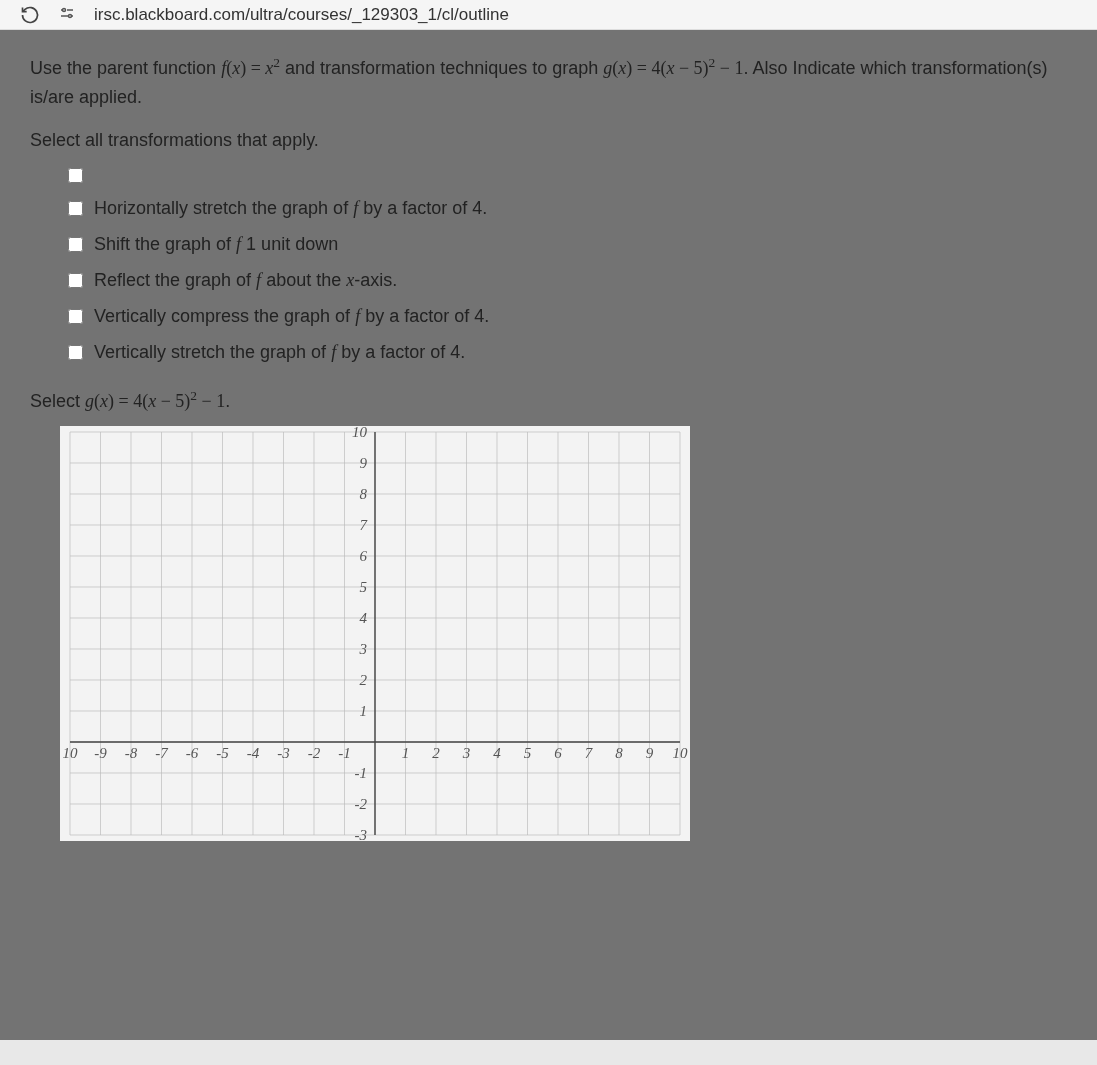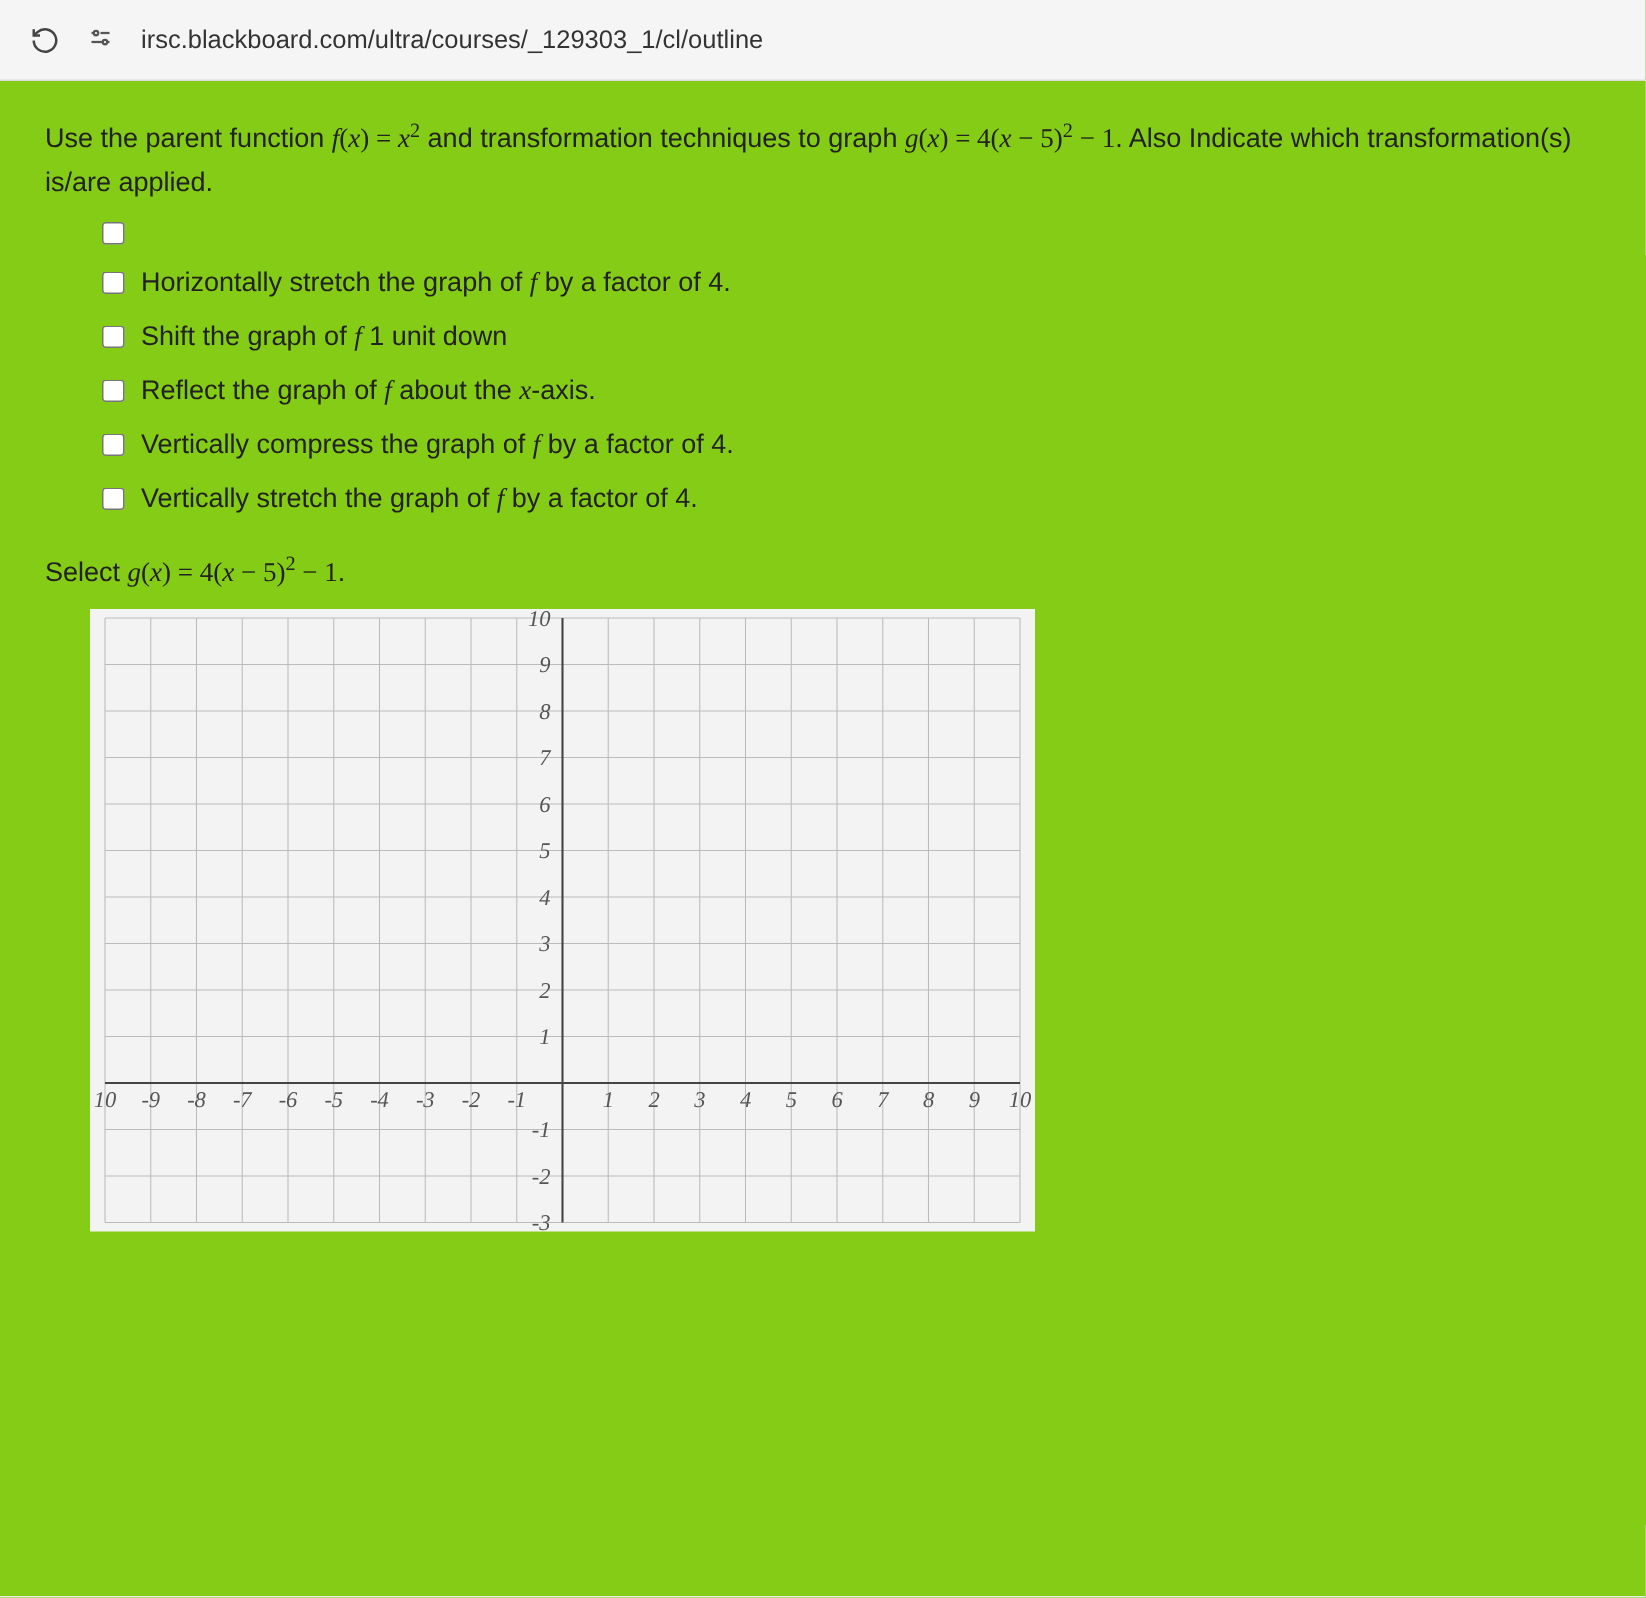--- a/index.html
+++ b/index.html
@@ -6,31 +6,31 @@
   body {
     margin: 0;
     font-family: -apple-system, BlinkMacSystemFont, "Segoe UI", Arial, sans-serif;
     background: #e8e8e8;
     color: #222;
   }
   .browser-bar {
     display: flex;
     align-items: center;
     gap: 18px;
-    padding: 16px 20px;
+    padding: 4px 20px;
     background: #f5f5f5;
     border-bottom: 1px solid #ddd;
     font-size: 17px;
     color: #444;
   }
   .reload-icon svg { width: 20px; height: 20px; display:block; }
   .site-settings-icon { font-size: 14px; letter-spacing: -2px; color:#555; }
   .url { color: #333; }
   .content {
-    background: #84cc16;
+    background: #737373;
     padding: 22px 14px 0 30px;
     min-height: 1010px;
   }
   .prompt-line { font-size: 18px; line-height: 1.6; margin-bottom: 6px; }
   .math-i { font-style: italic; font-family: "Times New Roman", serif; }
   .math { font-family: "Times New Roman", serif; }
   sup { font-size: 0.75em; }
   .select-all { font-size: 18px; margin: 18px 0 14px 0; }
   .options { padding-left: 34px; }
   .option {
@@ -75,20 +75,21 @@
 
 <div class="content">
 
   <div class="prompt-line">
     <span>Use the parent function </span>
     <span class="math"><span class="math-i">f</span>(<span class="math-i">x</span>) = <span class="math-i">x</span><sup>2</sup></span>
     <span> and transformation techniques to graph </span>
     <span class="math"><span class="math-i">g</span>(<span class="math-i">x</span>) = 4(<span class="math-i">x</span> − 5)<sup>2</sup> − 1</span><span>. Also Indicate which transformation(s) is/are applied.</span>
   </div>
 
+  <div class="select-all">Select all transformations that apply.</div>
 
   <div class="options">
 
   <label class="option">
         <input type="checkbox" style="">
       </label>
       <label class="option">
         <input type="checkbox" style="">
         <span>Horizontally stretch the graph of <span class="math-i">f</span> by a factor of 4.</span>
       </label>

